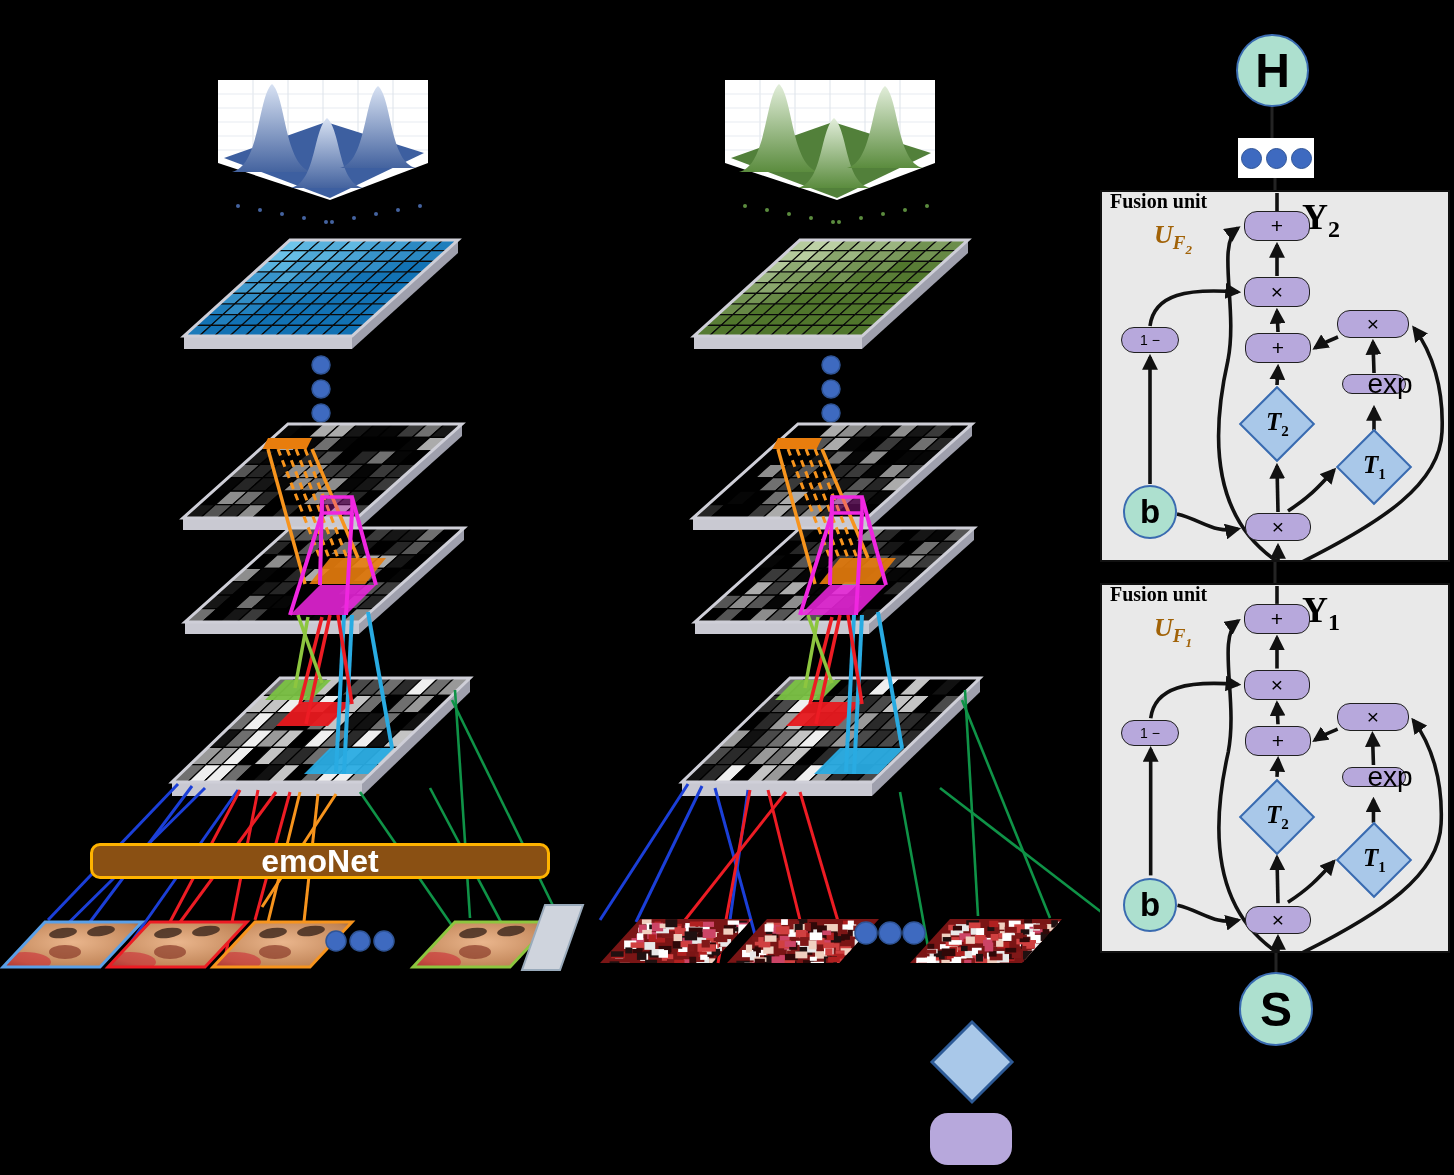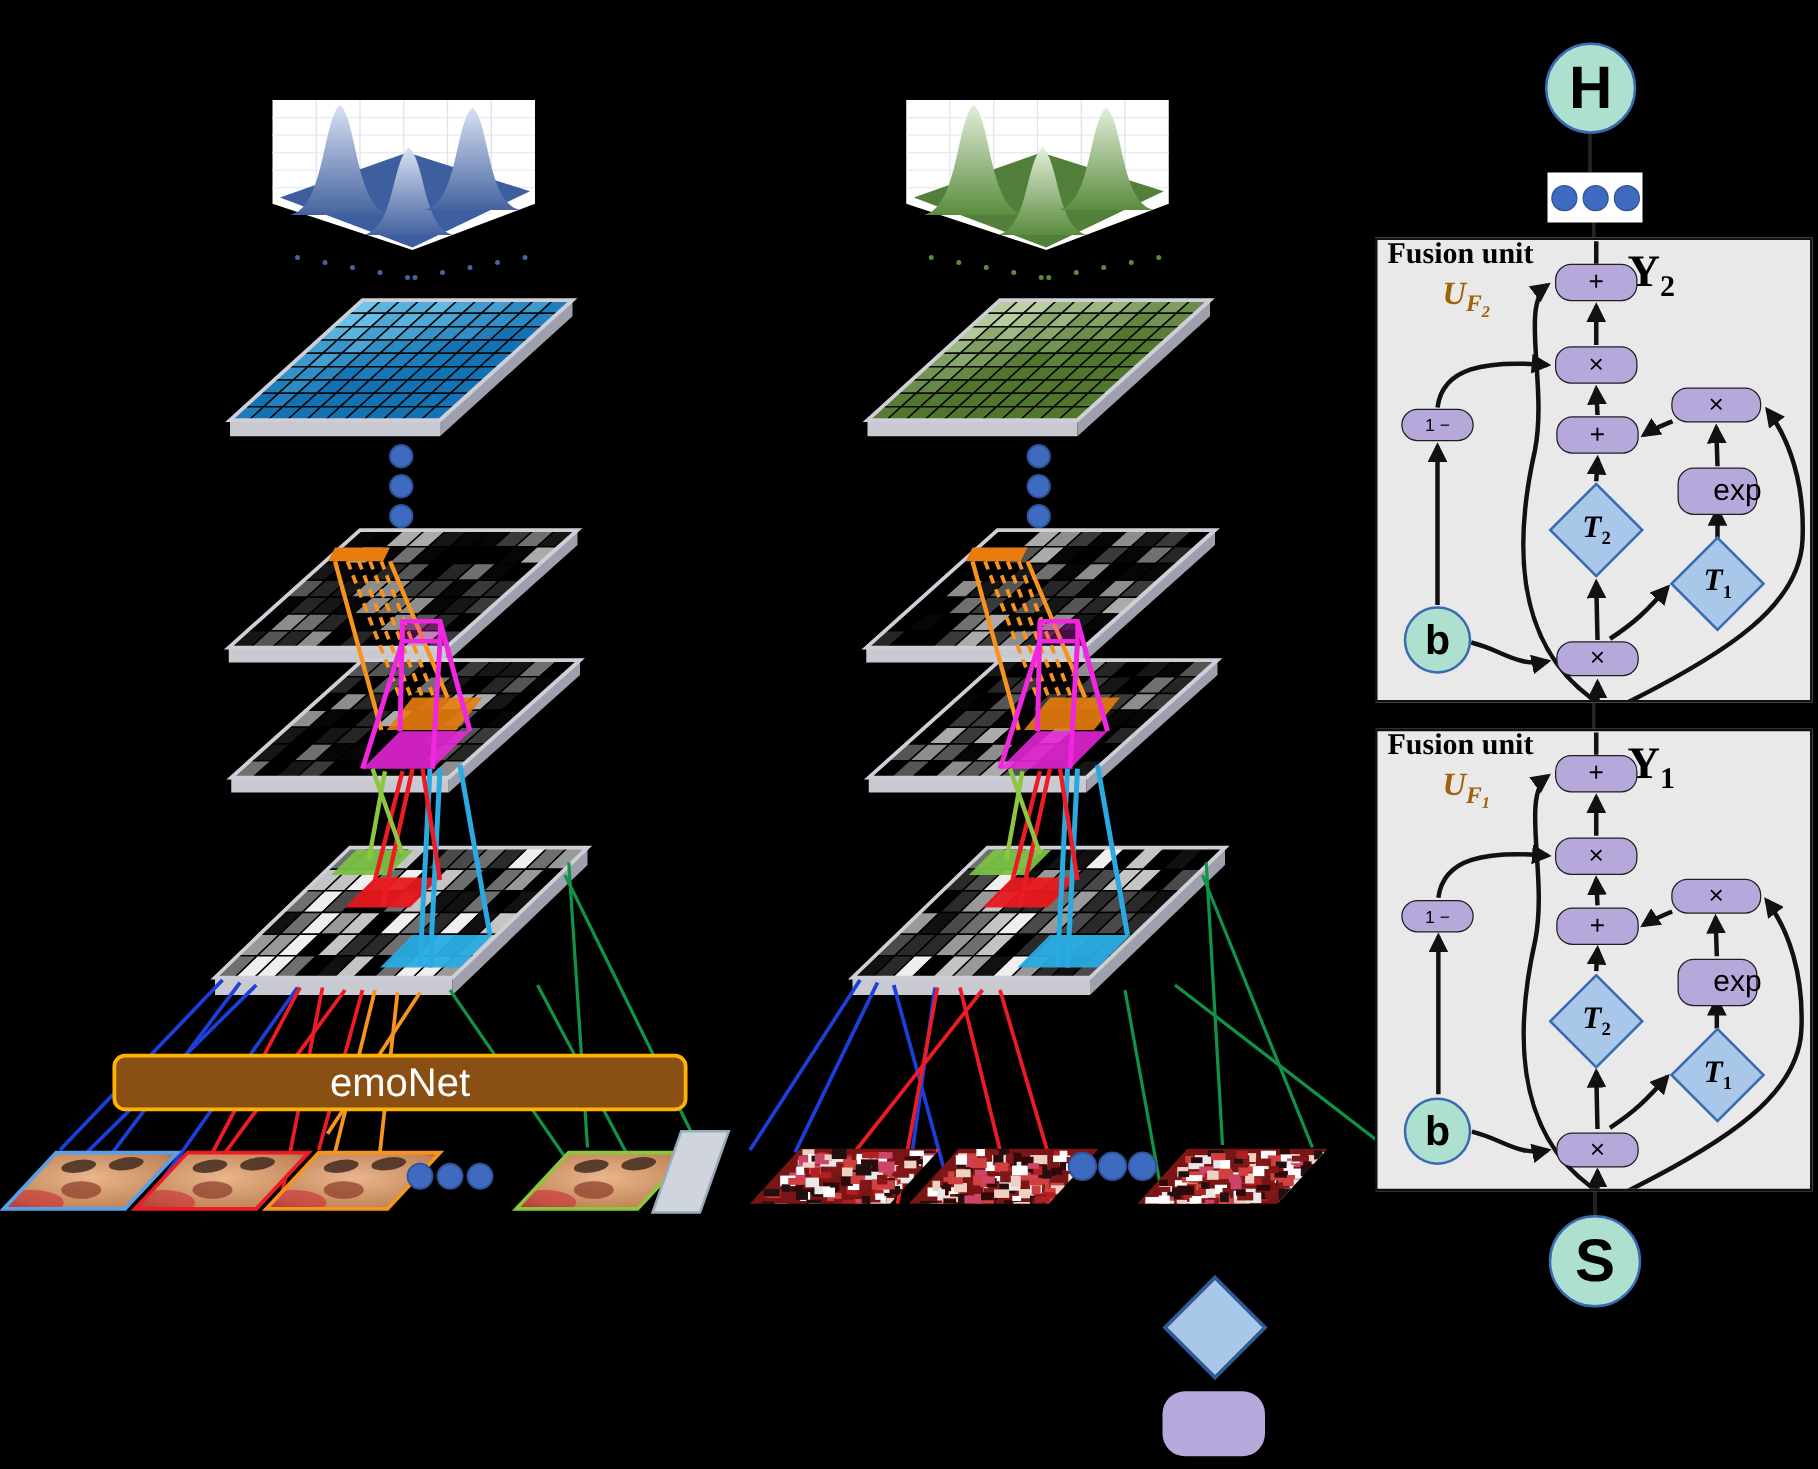--- a/index.html
+++ b/index.html
@@ -11,37 +11,37 @@
     --emonet-fill:#8a5013; --emonet-border:#ffb300; --emonet-text:#fff;
   }
   html,body{margin:0;padding:0;background:#000;}
   #canvas{position:relative;width:1454px;height:1175px;background:var(--bg);overflow:hidden;
           font-family:"Liberation Sans",sans-serif;}
   #scene{position:absolute;left:0;top:0;}
   
   .fu{position:absolute;left:1100px;width:350px;background:var(--panel);
       border:2px solid var(--panel-border);box-sizing:border-box;}
   .fu-title{position:absolute;left:8px;top:-2px;font-family:"Liberation Serif",serif;
-      font-weight:bold;font-size:24px;color:#000;}
+      font-weight:bold;font-size:20px;color:#000;}
   .fu-gate{position:absolute;left:52px;top:28px;font-family:"Liberation Serif",serif;
       font-weight:bold;font-style:italic;font-size:26px;color:#a16207;}
   .fu-gate sub{font-size:19px;}
   .fu-gate sub sub{font-size:13px;}
   .fu-out{position:absolute;left:200px;top:4px;font-family:"Liberation Serif",serif;
       font-weight:bold;font-size:36px;color:#000;}
   .fu-out sub{font-size:24px;}
   .op{position:absolute;background:var(--op-fill);border:1.6px solid var(--op-border);
       border-radius:13px;color:#000;display:flex;align-items:center;justify-content:center;
       font-size:21px;box-sizing:border-box;}
   .n-plus-top{left:142px;top:19px;width:66px;height:30px;}
   .n-times-mid{left:142px;top:85px;width:66px;height:30px;}
   .n-times-right{left:235px;top:118px;width:72px;height:28px;}
   .n-one-minus{left:19px;top:135px;width:58px;height:26px;font-size:14px;}
   .n-plus-mid{left:143px;top:141px;width:66px;height:30px;}
-  .n-exp{left:240px;top:182px;width:64px;height:38px;font-size:24px;padding-left:32px;}
+  .n-exp{left:240px;top:182px;width:64px;height:20px;font-size:28px;padding-left:32px;}
   .n-times-bot{left:143px;top:321px;width:66px;height:28px;}
   .diamond{position:absolute;width:54px;height:54px;background:var(--diamond-fill);
       border:2.5px solid var(--diamond-border);transform:rotate(45deg);box-sizing:border-box;
       display:flex;align-items:center;justify-content:center;}
   .diamond>span{transform:rotate(-45deg);font-family:"Liberation Serif",serif;
       font-style:italic;font-weight:bold;font-size:25px;color:#000;}
   .diamond sub{font-size:15px;font-style:normal;}
   .n-t2{left:148px;top:205px;}
   .n-t1{left:245px;top:248px;}
   .circle-node{position:absolute;background:var(--node-fill);border:2px solid var(--node-border);
@@ -50,24 +50,24 @@
   .n-b{left:21px;top:293px;width:54px;height:54px;font-size:33px;}
   .fu-arrows{position:absolute;left:0;top:0;}
   
   #h-node{left:1236px;top:34px;width:73px;height:73px;font-size:48px;}
   #s-node{left:1239px;top:972px;width:74px;height:74px;font-size:48px;}
   .dots-box{position:absolute;left:1238px;top:138px;width:76px;height:40px;background:#fff;
       display:flex;align-items:center;justify-content:center;gap:4px;}
   .dots-box .dot{width:21px;height:21px;border-radius:50%;background:var(--dot);
       border:1.5px solid var(--dot-border);box-sizing:border-box;}
   
-  #emonet{position:absolute;left:90px;top:843px;width:460px;height:46px;background:var(--emonet-fill);
+  #emonet{position:absolute;left:90px;top:843px;width:460px;height:36px;background:var(--emonet-fill);
       border:3px solid var(--emonet-border);border-radius:10px;box-sizing:border-box;
       display:flex;align-items:center;justify-content:center;color:var(--emonet-text);
-      font-weight:normal;font-size:32px;}
+      font-weight:bold;font-size:32px;}
 </style>
 </head>
 <body>
 
 <div id="canvas">
 
   <svg id="scene" width="1454" height="1175">
       <g>
         <defs>
           <linearGradient id="sgprobability-surface-faces" x1="0" y1="0" x2="0" y2="1">

